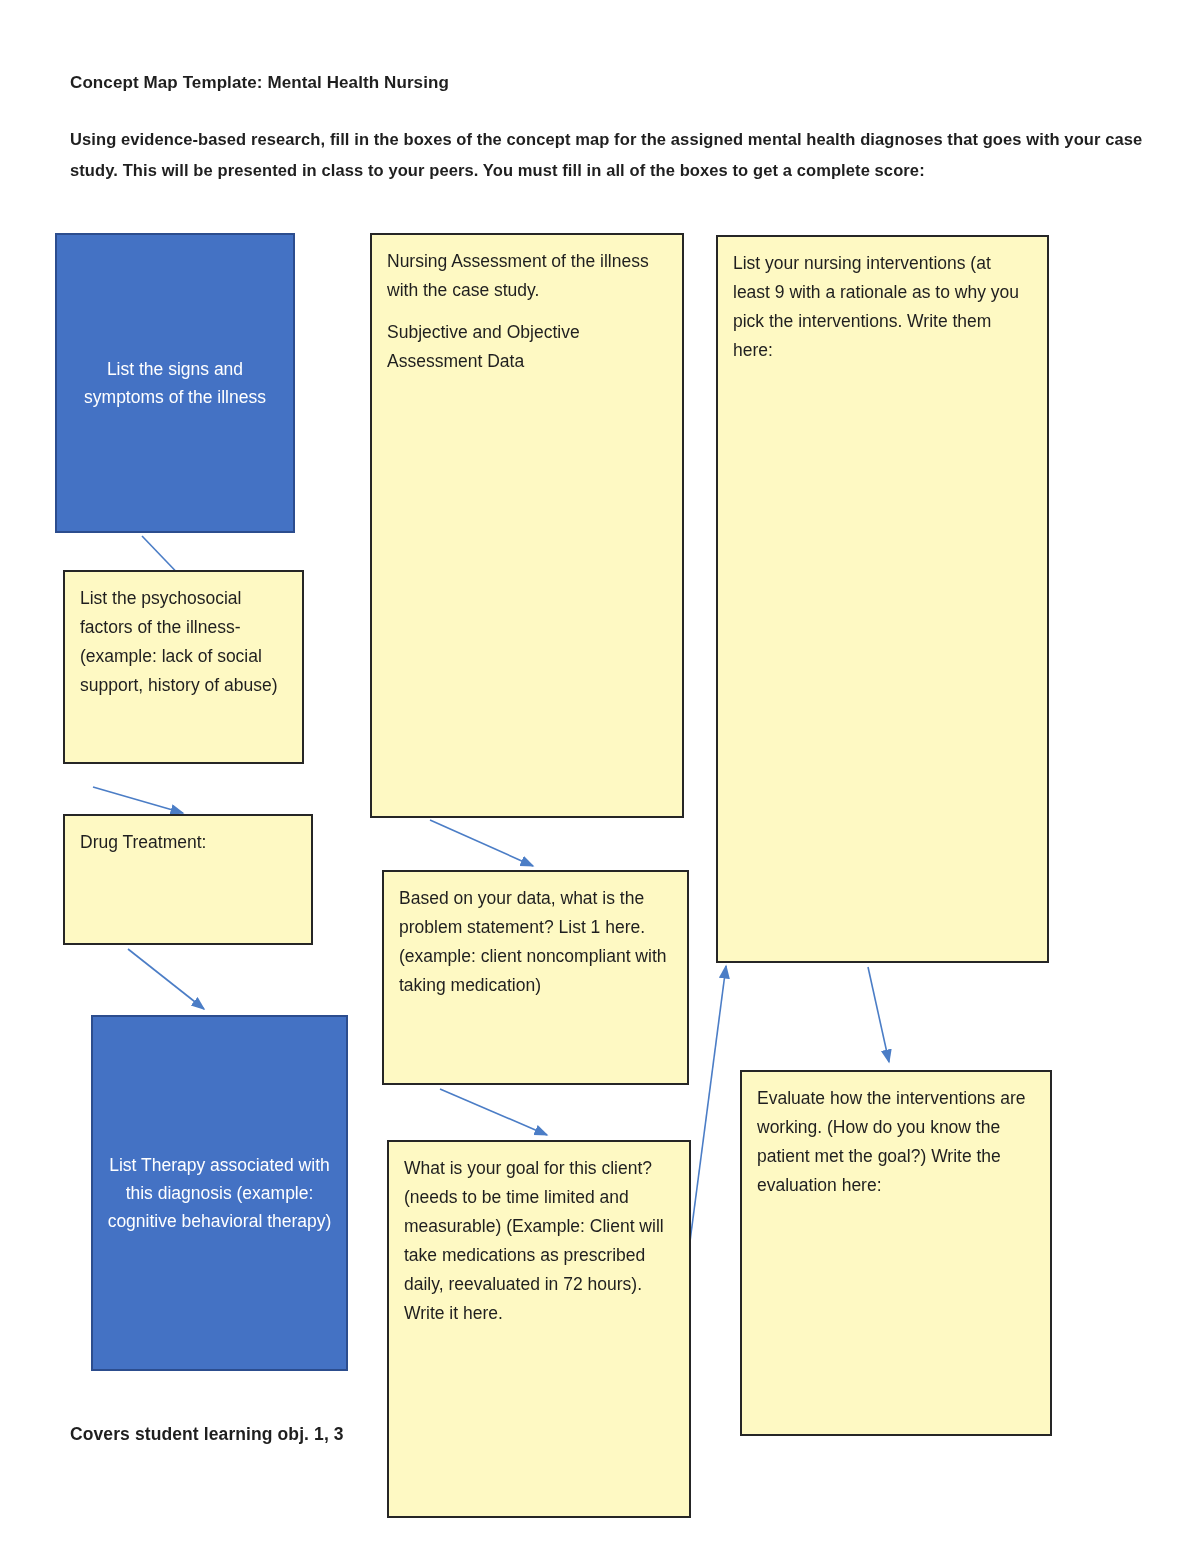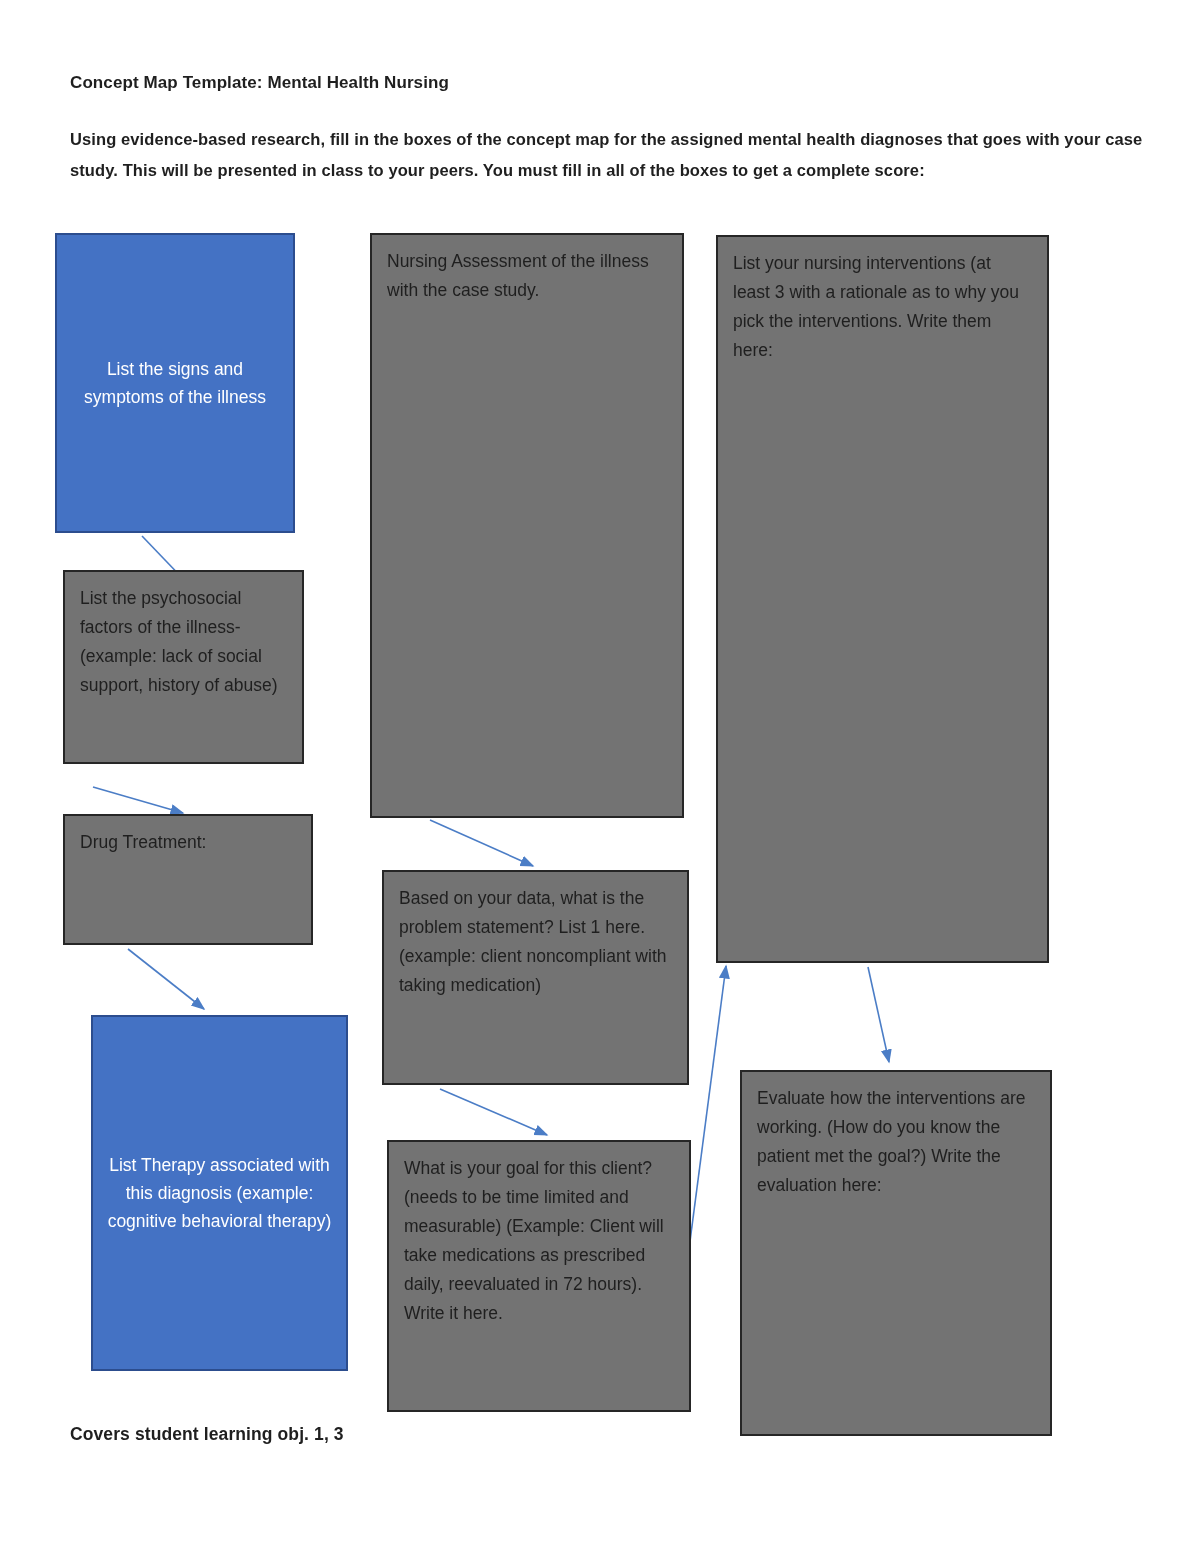--- a/index.html
+++ b/index.html
@@ -19,21 +19,21 @@
     position: absolute; left: 70px; top: 124px; width: 1100px;
     font-size: 16.5px; font-weight: 600; line-height: 31px; letter-spacing: .1px;
   }
   .footer-note {
     position: absolute; left: 70px; top: 1424px;
     font-size: 17.5px; font-weight: 600; letter-spacing: .1px;
   }
   .box {
     position: absolute;
     border: 2px solid #262626;
-    background: #737373;
+    background: #fef9c3;
     font-size: 17.5px; line-height: 29px;
     padding: 12px 15px;
     color: #1f1f1f;
   }
   .box p { margin-bottom: 13px; }
   .box.blue {
     background: #4472C4;
     border: 2px solid #2c4d8e;
     color: #ffffff;
     display: flex; align-items: center; justify-content: center;
@@ -41,21 +41,21 @@
     line-height: 28px;
     padding: 10px 14px;
   }
   #box-signs        { left: 55px;  top: 233px; width: 240px; height: 300px; }
   #box-assessment   { left: 370px; top: 233px; width: 314px; height: 585px; }
   #box-interventions{ left: 716px; top: 235px; width: 333px; height: 728px; }
   #box-psychosocial { left: 63px;  top: 570px; width: 241px; height: 194px; }
   #box-drug         { left: 63px;  top: 814px; width: 250px; height: 131px; }
   #box-therapy      { left: 74px;  top: 1015px; width: 257px; height: 356px; margin-left: 17px; }
   #box-problem      { left: 382px; top: 870px; width: 307px; height: 215px; }
-  #box-goal         { left: 387px; top: 1140px; width: 304px; height: 272px; }
+  #box-goal         { left: 387px; top: 1140px; width: 304px; height: 378px; }
   #box-evaluate     { left: 740px; top: 1070px; width: 312px; height: 366px; }
   svg.connectors {
     position: absolute; left: 0; top: 0;
     pointer-events: none;
   }
   svg.connectors line { stroke: #4b7dc6; stroke-width: 1.6px; }
 </style>
 </head>
 <body>
 
@@ -79,24 +79,25 @@
     <line x1="689" y1="1249" x2="726" y2="966" marker-end="url(#ah)"></line>
     <line x1="868" y1="967" x2="889" y2="1062" marker-end="url(#ah)"></line>
   </svg>
 
   <div class="box blue" id="box-signs">
     <span>List the signs and symptoms of the illness</span>
   </div>
 
   <div class="box" id="box-assessment">
     <p>Nursing Assessment of the illness with the case study.</p>
+    <p>Subjective and Objective Assessment Data</p>
   </div>
 
   <div class="box" id="box-interventions">
-    <span>List your nursing interventions (at least 3 with a rationale as to why you pick the interventions. Write them here:</span>
+    <span>List your nursing interventions (at least 9 with a rationale as to why you pick the interventions. Write them here:</span>
   </div>
 
   <div class="box" id="box-psychosocial">
     <span>List the psychosocial factors of the illness- (example: lack of social support, history of abuse)</span>
   </div>
 
   <div class="box" id="box-drug">
     <span>Drug Treatment:</span>
   </div>
 

